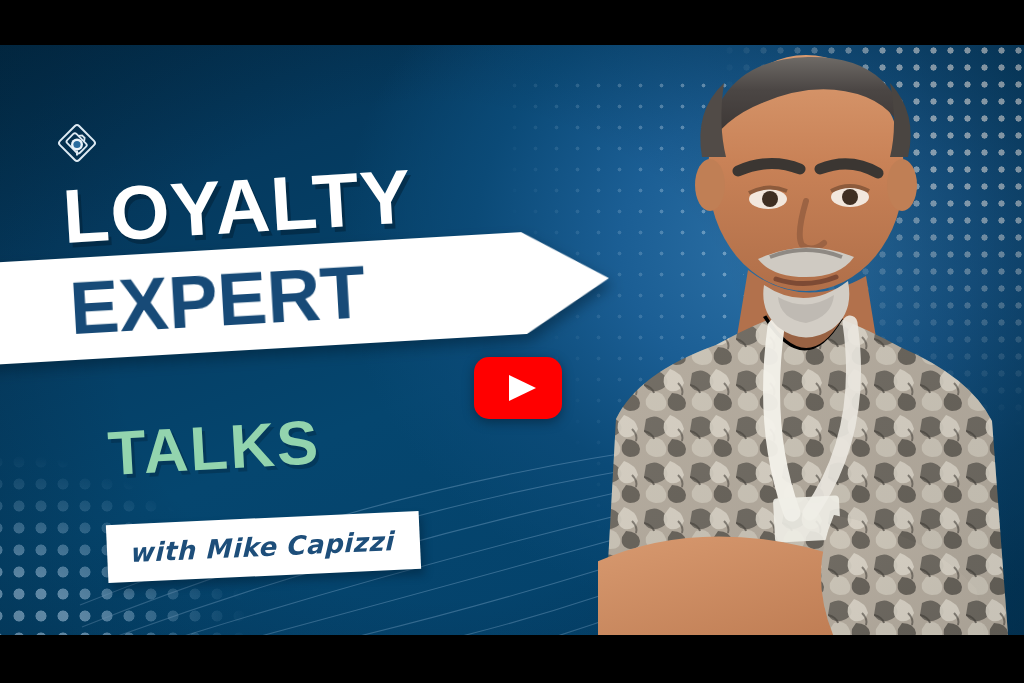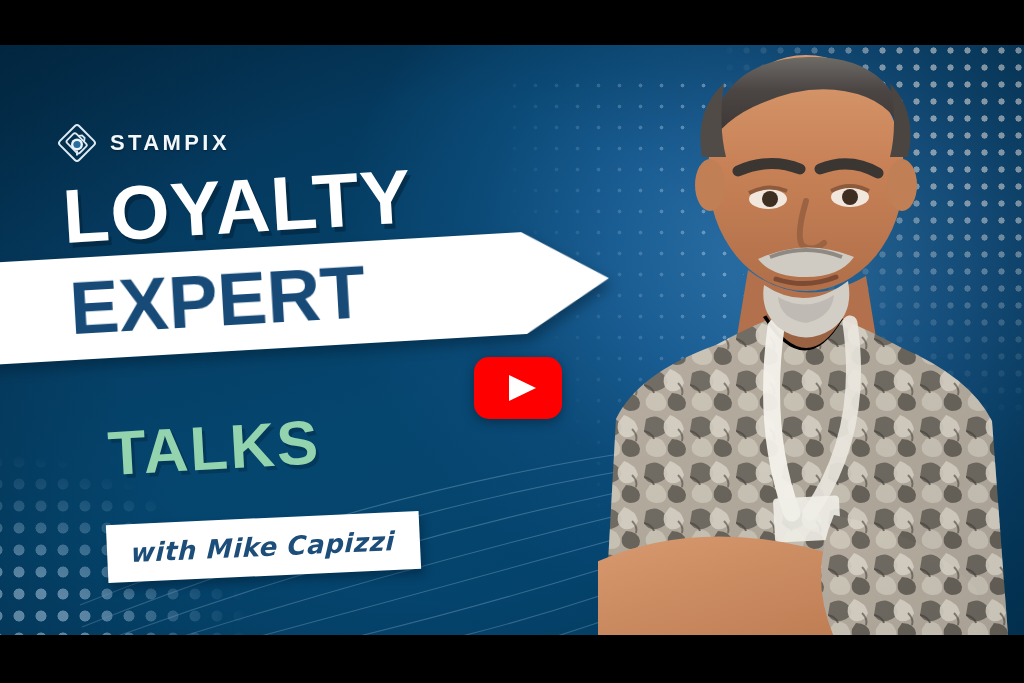--- a/index.html
+++ b/index.html
@@ -320,21 +320,20 @@
           </g>
           <g transform="rotate(45 20 20)" fill="none" stroke="#dde9f2" stroke-width="1.8">
             <rect x="11" y="14" width="18" height="13" rx="2.2"></rect>
             <path d="M16 14 l2.2 -3 h3.6 l2.2 3"></path>
           </g>
           <circle cx="20" cy="21.5" r="6" fill="#eaf3fa"></circle>
           <circle cx="20" cy="21.5" r="3.6" fill="#2a6c9e"></circle>
           <path d="M20 27.5 l0 5" stroke="#dde9f2" stroke-width="2" fill="none"></path>
         </svg>
       </span>
-      <span class="wordmark">STAMPIX</span>
     </div>
 
     <div id="headline-group">
 
       <div id="title-line-loyalty">LOYALTY</div>
 
       <div id="expert-banner">
         <div class="banner-shape"></div>
         <div id="title-line-expert">EXPERT</div>
       </div>

